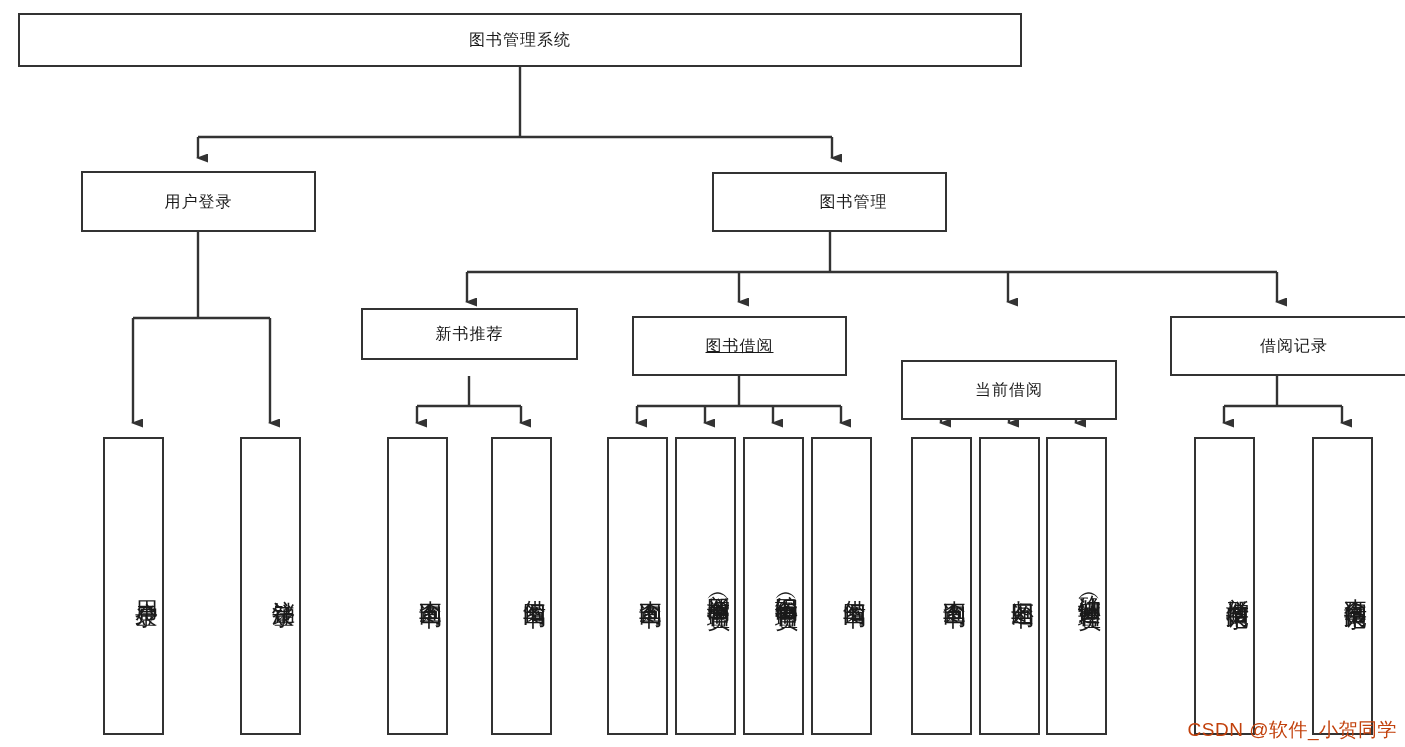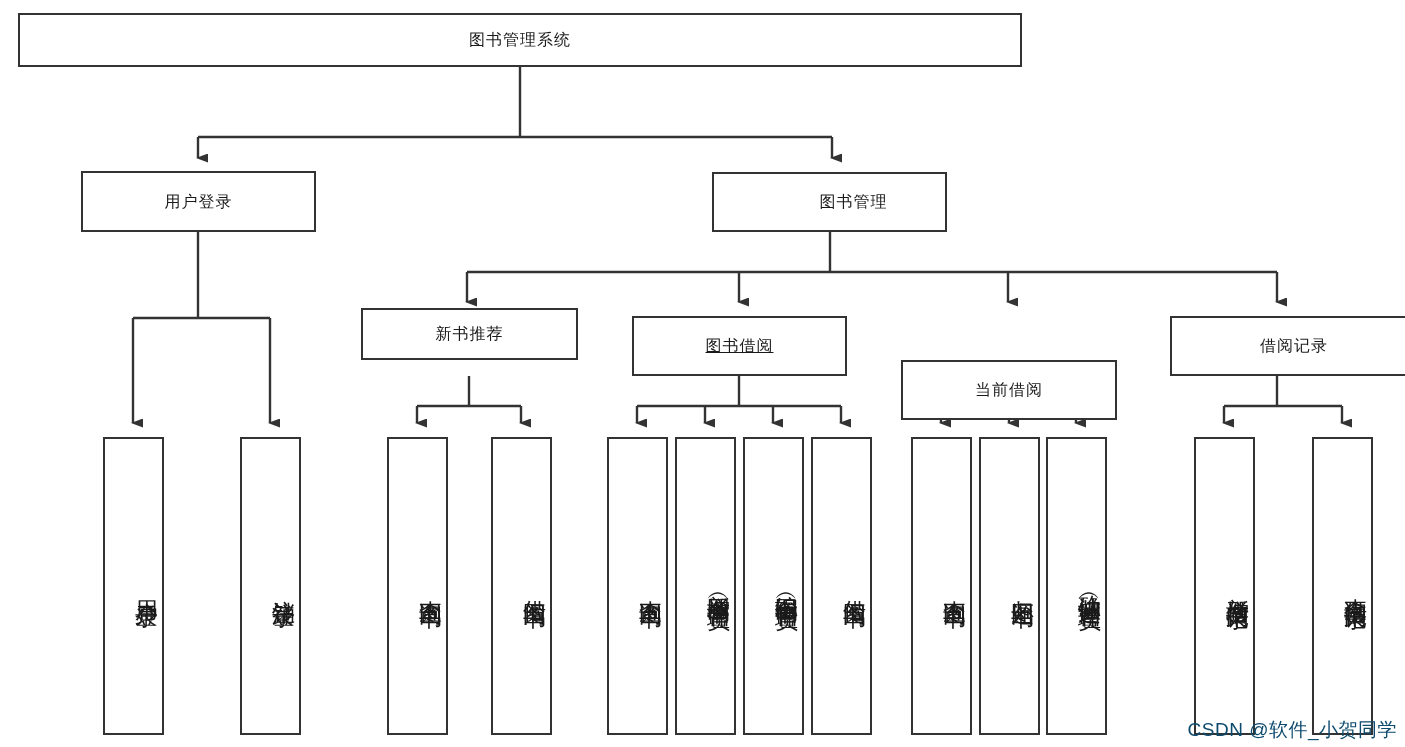--- a/index.html
+++ b/index.html
@@ -52,21 +52,21 @@
   .node-v > span {
     display: block;
     writing-mode: vertical-rl;
     text-orientation: upright;
   }
   .watermark {
     position: absolute;
     right: 8px;
     bottom: 4px;
     font-size: 19px;
-    color: #0c4a6e;
+    color: #c2410c;
     white-space: nowrap;
     letter-spacing: 0.5px;
   }
 </style>
 </head>
 <body>
 
 <div id="canvas">
 
   <svg class="edges" viewBox="0 0 1405 747">

